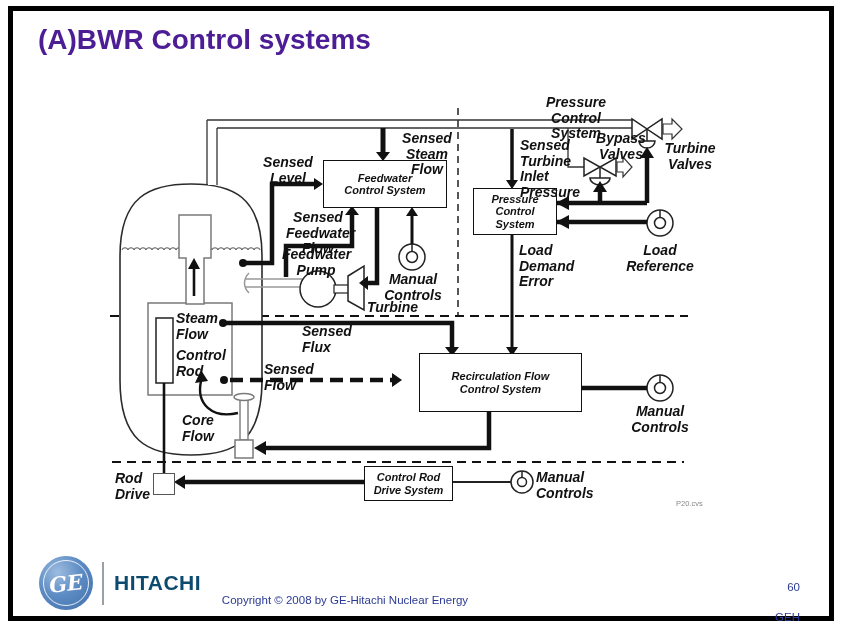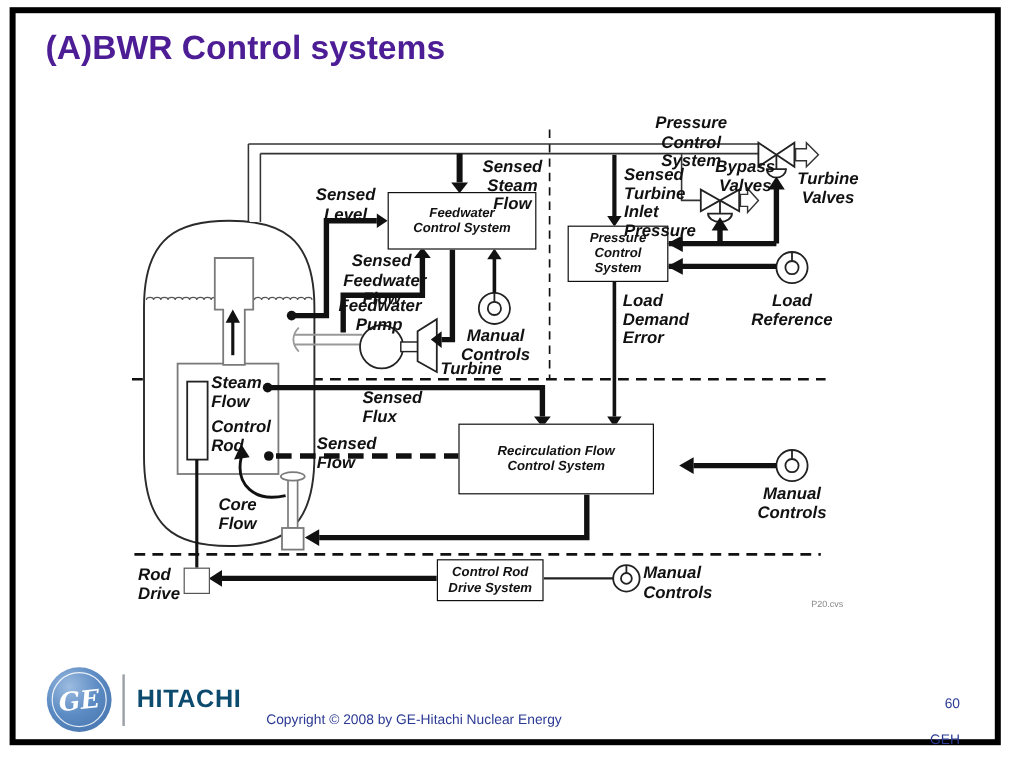--- a/index.html
+++ b/index.html
@@ -195,21 +195,21 @@
       <polygon points="185,475 185,489 174,482" stroke="none"></polygon>
     </g>
   </g>
 </svg>
 
 <div class="dbox" style="left:323px;top:160px;width:124px;height:48px;">Feedwater
 Control System</div>
 <div class="dbox" style="left:473px;top:188px;width:84px;height:47px;">Pressure
 Control
 System</div>
-<div class="dbox" style="left:382px;top:353px;width:163px;height:59px;">Recirculation Flow
+<div class="dbox" style="left:419px;top:353px;width:163px;height:59px;">Recirculation Flow
 Control System</div>
 <div class="dbox" style="left:364px;top:466px;width:89px;height:35px;">Control Rod
 Drive System</div>
 <div class="dbox" style="left:153px;top:473px;width:22px;height:22px;border-color:#555;"></div>
 
 <div class="lbl c" style="left:256px;top:155px;width:64px;">Sensed
 Level</div>
 <div class="lbl c" style="left:391px;top:131px;width:72px;">Sensed
 Steam Flow</div>
 <div class="lbl c" style="left:286px;top:210px;width:64px;">Sensed

